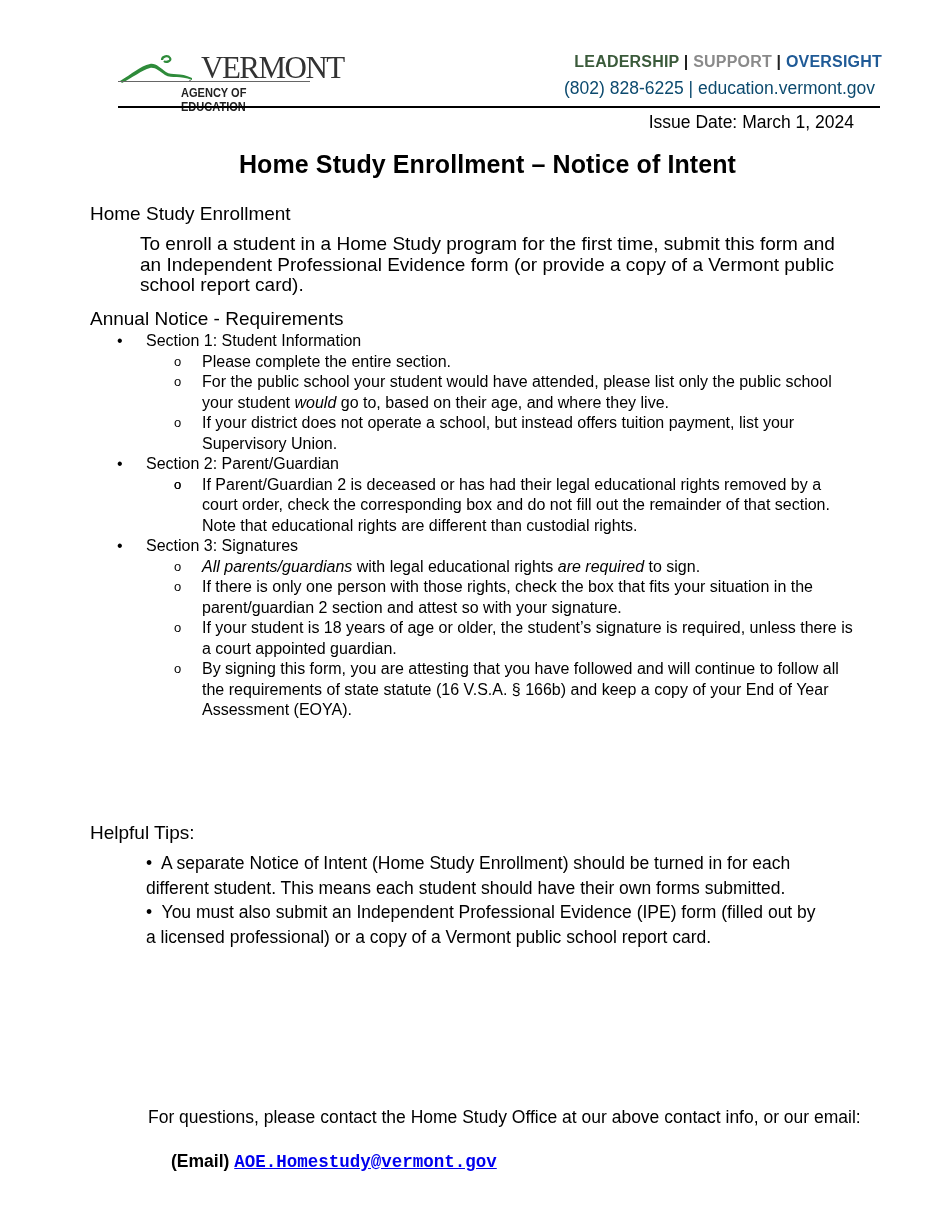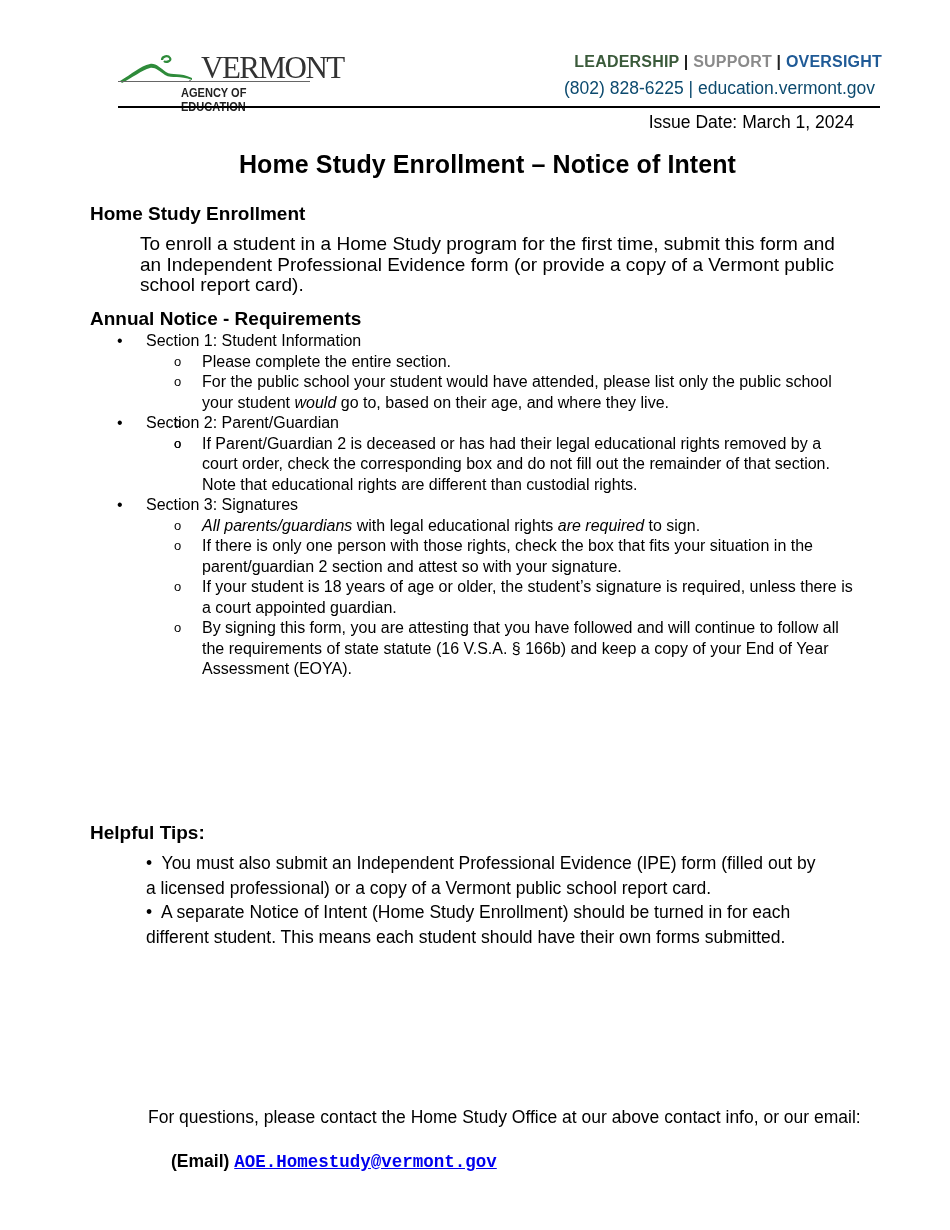--- a/index.html
+++ b/index.html
@@ -29,21 +29,21 @@
     .contact { right: 75px; top: 78px; font-size: 17.5px; color: #0c4a6e; }
     .header-rule { left: 118px; top: 106px; width: 762px; height: 2px; background: #000; }
     .issue { right: 96px; top: 112px; font-size: 17.5px; }
     .issue b { font-weight: normal; }
 
     .title {
       left: 0; width: 975px; text-align: center; top: 150px;
       font-size: 25px; font-weight: bold; letter-spacing: 0.1px;
       transform: scaleX(1.0);
     }
-    h2 { margin: 0; font-size: 19px; font-weight: bold; }
+    h2 { margin: 0; font-size: 19px; font-weight: normal; }
     .h-enroll { left: 90px; top: 203px; }
     .p-enroll { left: 140px; top: 234px; width: 720px; font-size: 19px; line-height: 20.5px; }
     .h-annual { left: 90px; top: 308px; }
 
     .req { left: 117px; top: 331px; width: 740px; font-size: 16px; line-height: 20.5px; }
     .req .sec { position: relative; padding-left: 29px; }
     .req .sec-bullet { position: absolute; left: 0; top: 0; width: 29px; }
     .req .sub { position: relative; padding-left: 85px; }
     .req .sub-bullet { position: absolute; left: 57px; top: 0; font-size: 13px; }
 
@@ -94,40 +94,40 @@
 <div class="abs title">Home Study Enrollment – Notice of Intent</div>
 
 <h2 class="abs h-enroll">Home Study Enrollment</h2>
 <div class="abs p-enroll">To enroll a student in a Home Study program for the first time, submit this form and an Independent Professional Evidence form (or provide a copy of a Vermont public school report card).</div>
 
 <h2 class="abs h-annual">Annual Notice - Requirements</h2>
 <div class="abs req" id="req-list">
     <div class="sec"><span class="sec-bullet">•</span><span>Section 1: Student Information</span></div>
     <div class="sub"><span class="sub-bullet">o</span><span>Please complete the entire section.</span></div>
     <div class="sub"><span class="sub-bullet">o</span><span>For the public school your student would have attended, please list only the public school your student </span><i>would</i><span> go to, based on their age, and where they live.</span></div>
-    <div class="sub"><span class="sub-bullet">o</span></div>
+    <div class="sub"><span class="sub-bullet">o</span><span>If your district does not operate a school, but instead offers tuition payment, list your Supervisory Union.</span></div>
     <div class="sec"><span class="sec-bullet">•</span><span>Section 2: Parent/Guardian</span></div>
     <div class="sub"><span class="sub-bullet">o</span></div>
     <div class="sub"><span class="sub-bullet">o</span><span>If Parent/Guardian 2 is deceased or has had their legal educational rights removed by a court order, check the corresponding box and do not fill out the remainder of that section. Note that educational rights are different than custodial rights.</span></div>
     <div class="sec"><span class="sec-bullet">•</span><span>Section 3: Signatures</span></div>
     <div class="sub"><span class="sub-bullet">o</span><i>All parents/guardians</i><span> with legal educational rights </span><i>are required</i><span> to sign.</span></div>
     <div class="sub"><span class="sub-bullet">o</span><span>If there is only one person with those rights, check the box that fits your situation in the parent/guardian 2 section and attest so with your signature.</span></div>
     <div class="sub"><span class="sub-bullet">o</span><span>If your student is 18 years of age or older, the student’s signature is required, unless there is a court appointed guardian.</span></div>
     <div class="sub"><span class="sub-bullet">o</span><span>By signing this form, you are attesting that you have followed and will continue to follow all the requirements of state statute (16 V.S.A. § 166b) and keep a copy of your End of Year Assessment (EOYA).</span></div>
   </div>
 
 <h2 class="abs h-tips">Helpful Tips:</h2>
 <div class="abs tips">
   <div class="tip">
     <span>•</span>&nbsp;
-    <span>You must also submit an Independent Professional Evidence (IPE) form (filled out by a licensed professional) or a copy of a Vermont public school report card.</span>
+    <span>A separate Notice of Intent (Home Study Enrollment) should be turned in for each different student. This means each student should have their own forms submitted.</span>
   </div>
   <div class="tip">
     <span>•</span>&nbsp;
-    <span>A separate Notice of Intent (Home Study Enrollment) should be turned in for each different student. This means each student should have their own forms submitted.</span>
+    <span>You must also submit an Independent Professional Evidence (IPE) form (filled out by a licensed professional) or a copy of a Vermont public school report card.</span>
   </div>
 </div>
 
 <div class="abs footer">For questions, please contact the Home Study Office at our above contact info, or our email:</div>
 <div class="abs email-line">
   <span>(Email)</span>
   <a>AOE.Homestudy@vermont.gov</a>
 </div>
 
 </body></html>

